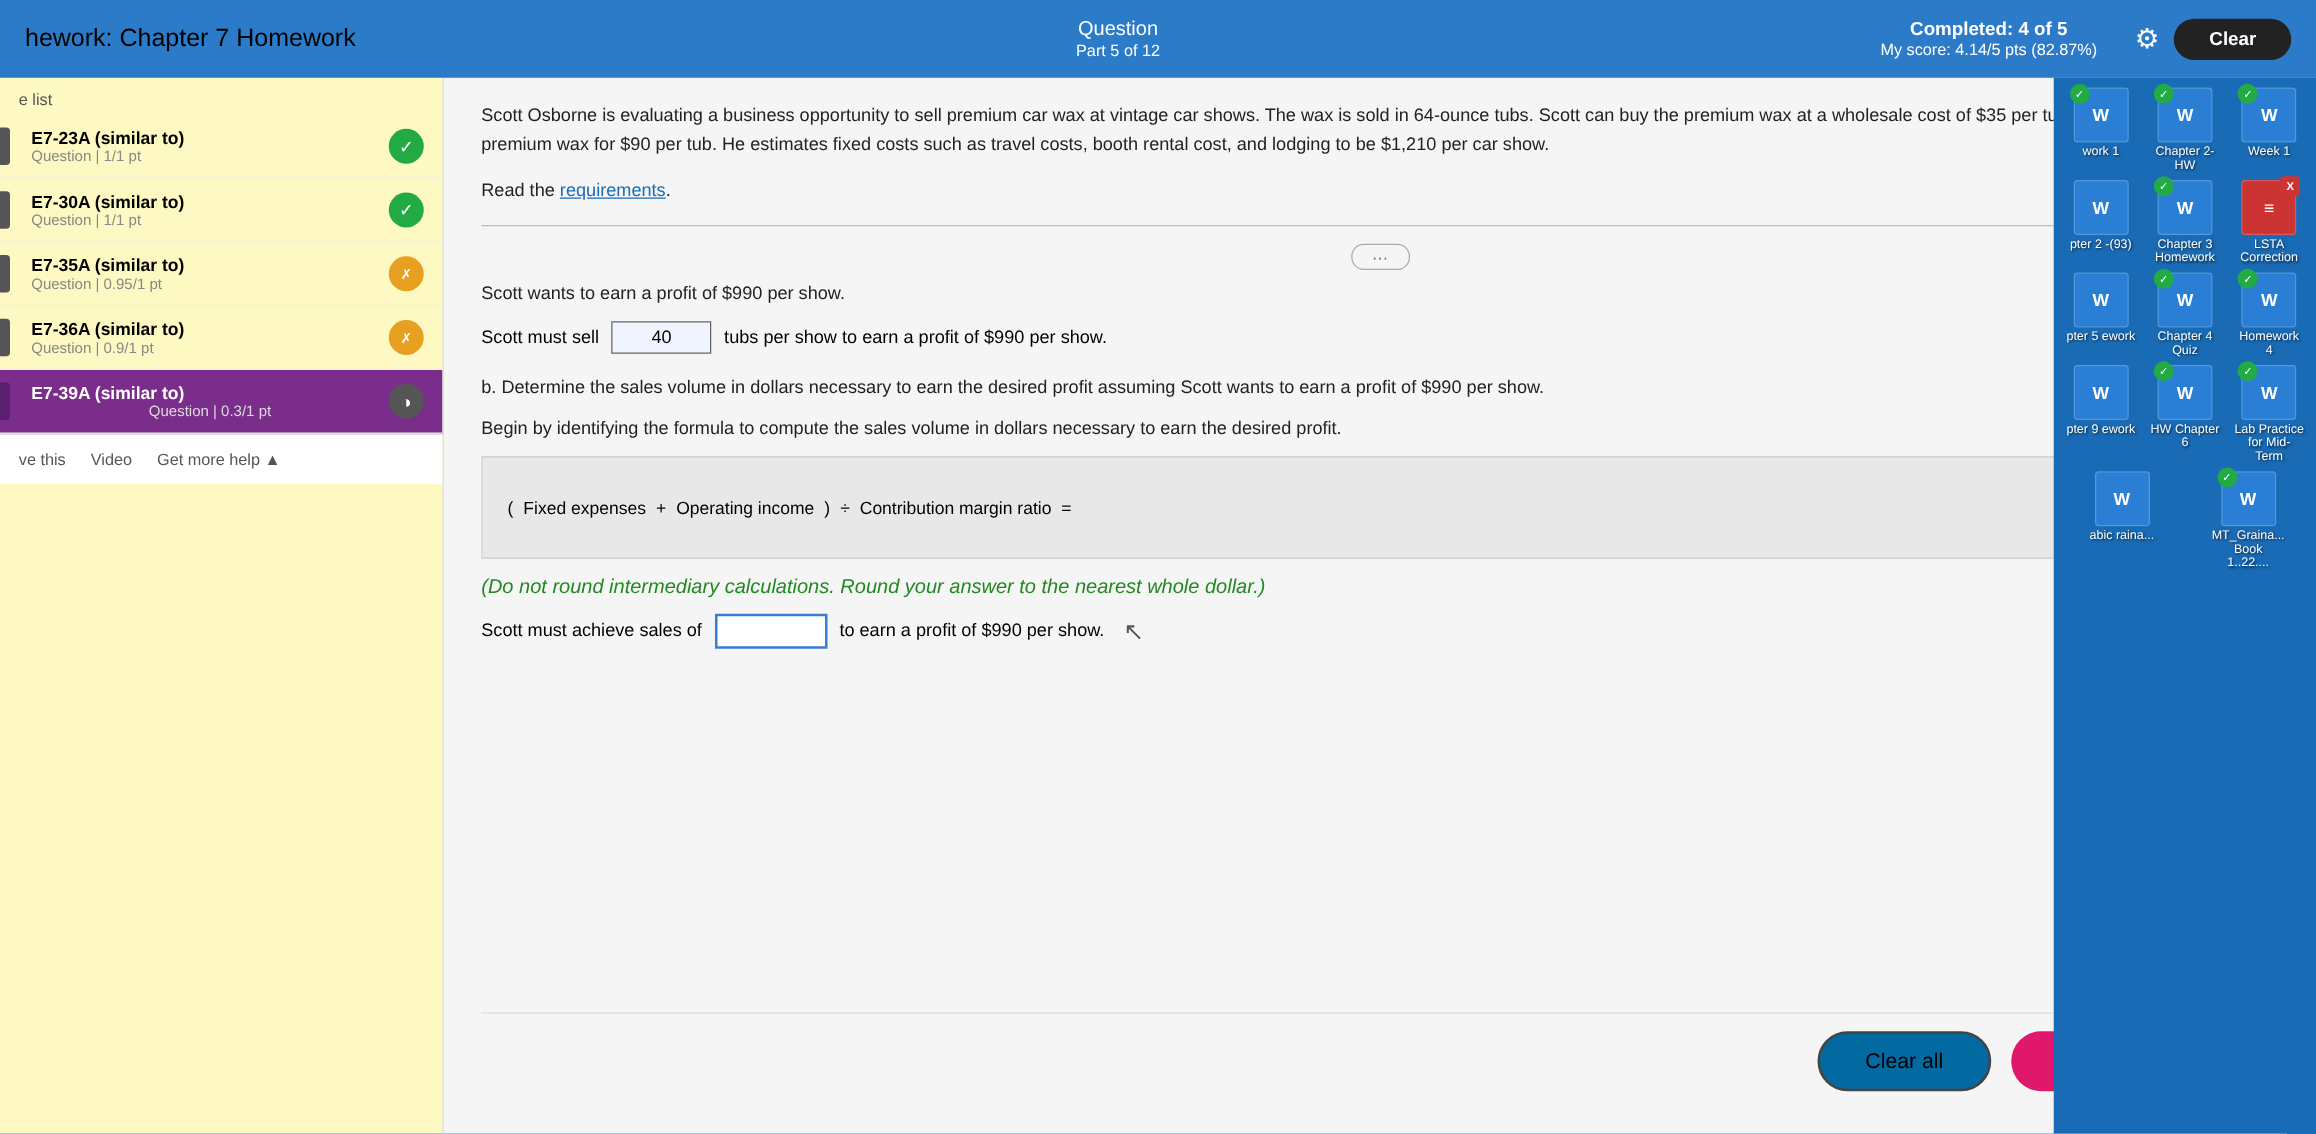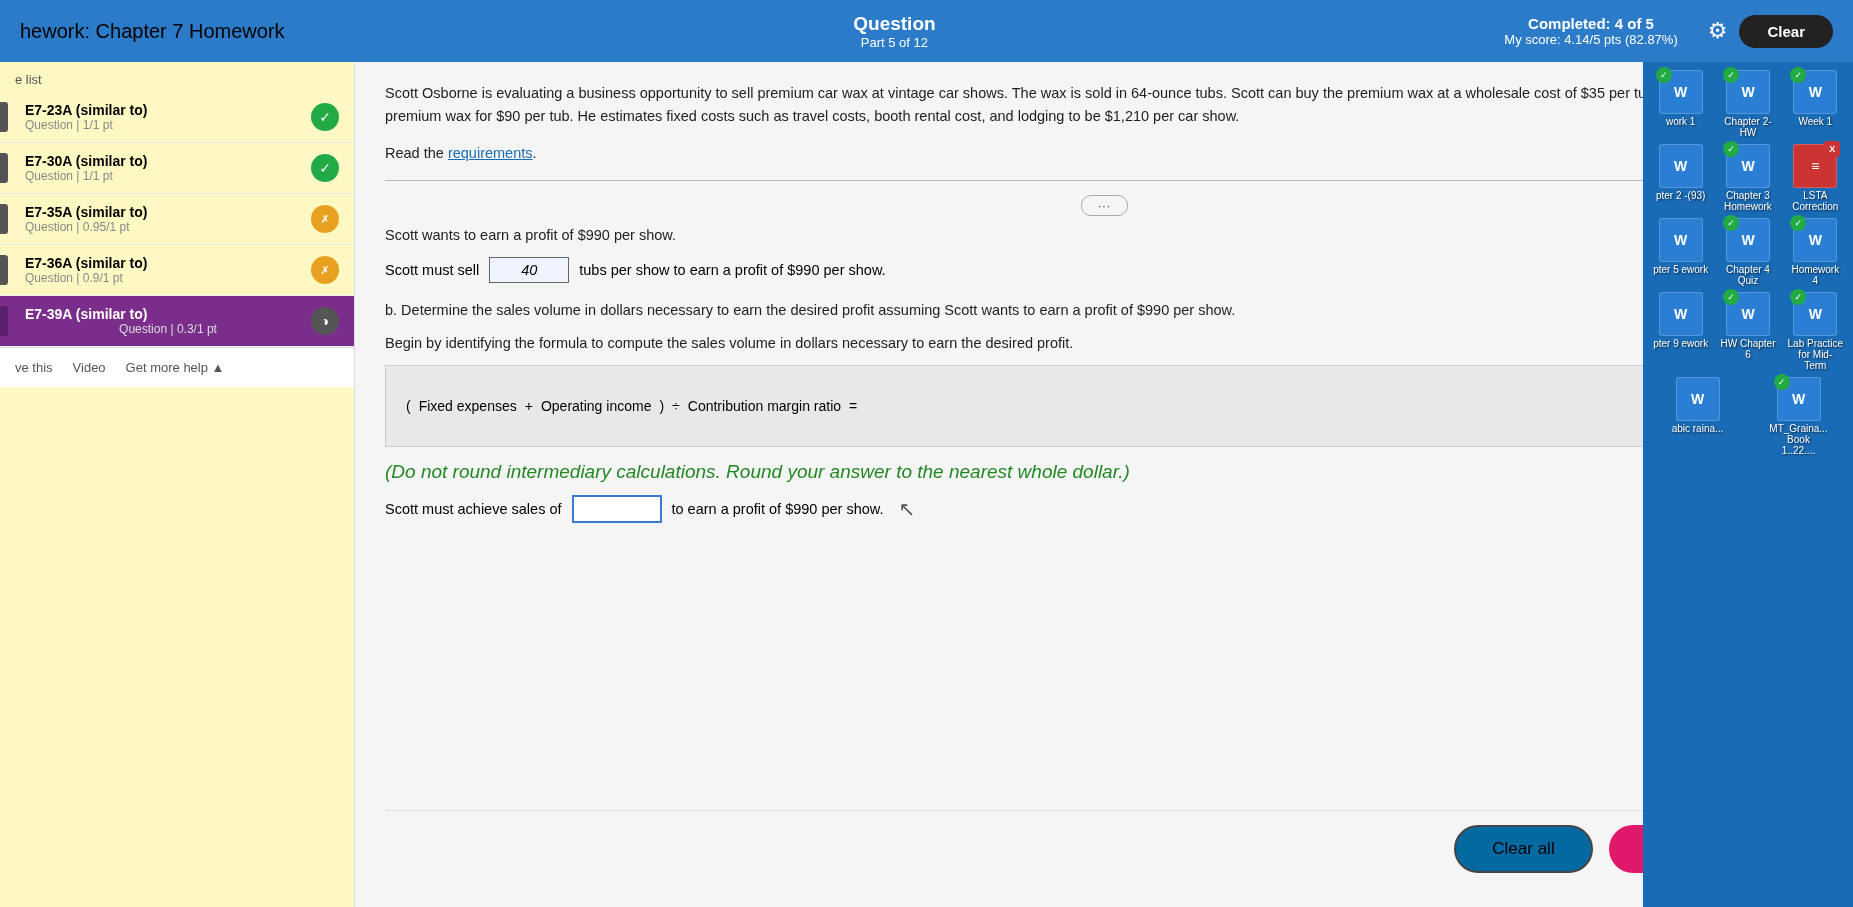--- a/index.html
+++ b/index.html
@@ -29,22 +29,22 @@
       min-width: 220px;
     }
     .header-center {
       flex: 1;
       display: flex;
       flex-direction: column;
       align-items: center;
       color: white;
     }
     .header-question-label {
-      font-size: 19px;
-      font-weight: bold;
+      font-size: 16px;
+      font-weight: normal;
     }
     .header-part-label {
       font-size: 13px;
     }
     .header-completed {
       display: flex;
       flex-direction: column;
       align-items: center;
       color: white;
       margin-right: 30px;
@@ -294,40 +294,39 @@
       margin-bottom: 16px;
       font-size: 14.5px;
     }
     .answer-box {
       border: 1px solid #666;
       background: #f0f4ff;
       padding: 4px 8px;
       min-width: 80px;
       text-align: center;
       font-size: 14.5px;
-      font-style: italic;
     }
     .formula-box {
       background: #e8e8e8;
       border: 1px solid #ccc;
       padding: 16px 20px;
       margin-bottom: 14px;
       display: flex;
       align-items: center;
       gap: 8px;
       font-size: 14px;
     }
     .formula-right {
       margin-left: auto;
       text-align: right;
       font-size: 14px;
     }
     .green-instruction {
       color: #228822;
-      font-size: 19px;
+      font-size: 16px;
       font-style: italic;
       margin-bottom: 12px;
     }
     .sales-row {
       display: flex;
       align-items: center;
       gap: 10px;
       font-size: 14.5px;
       margin-bottom: 10px;
     }

